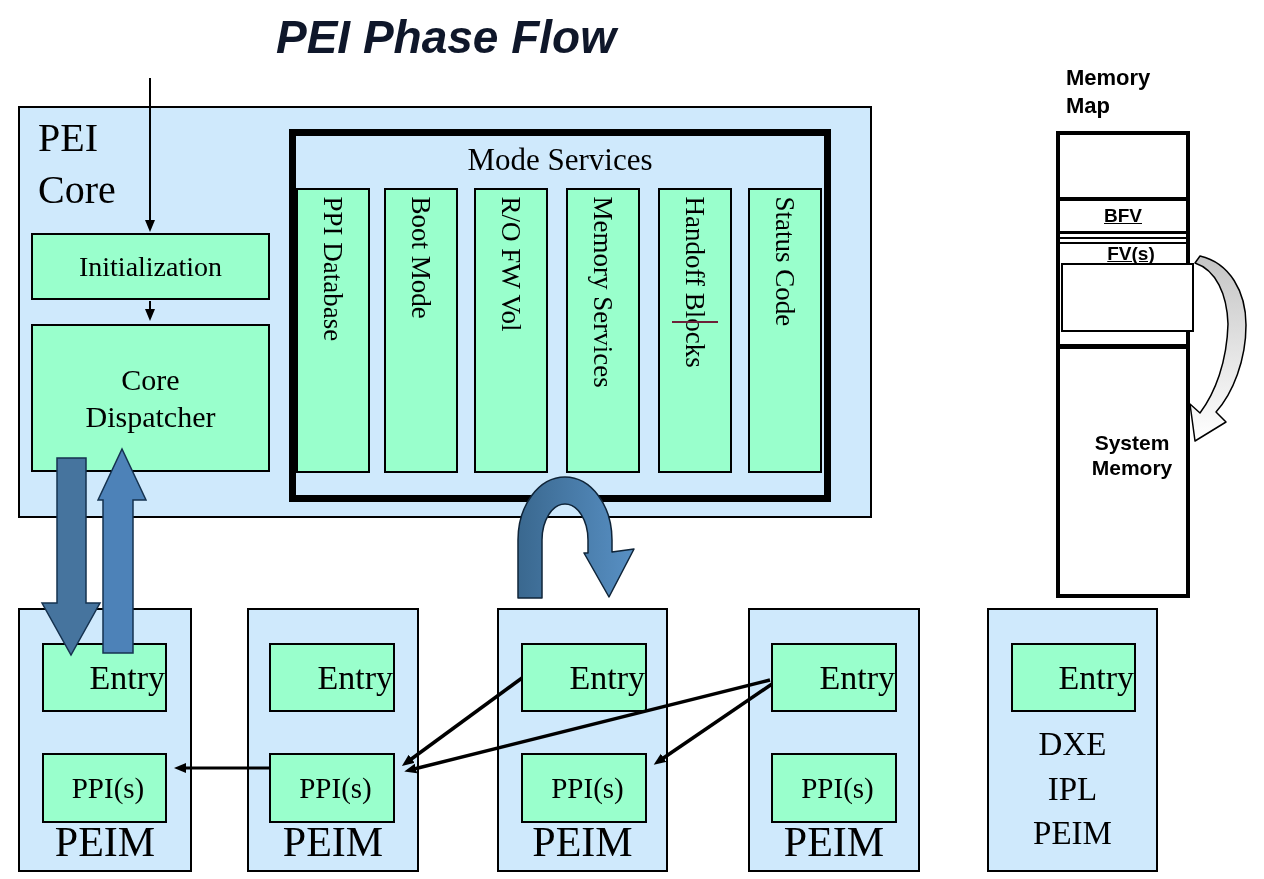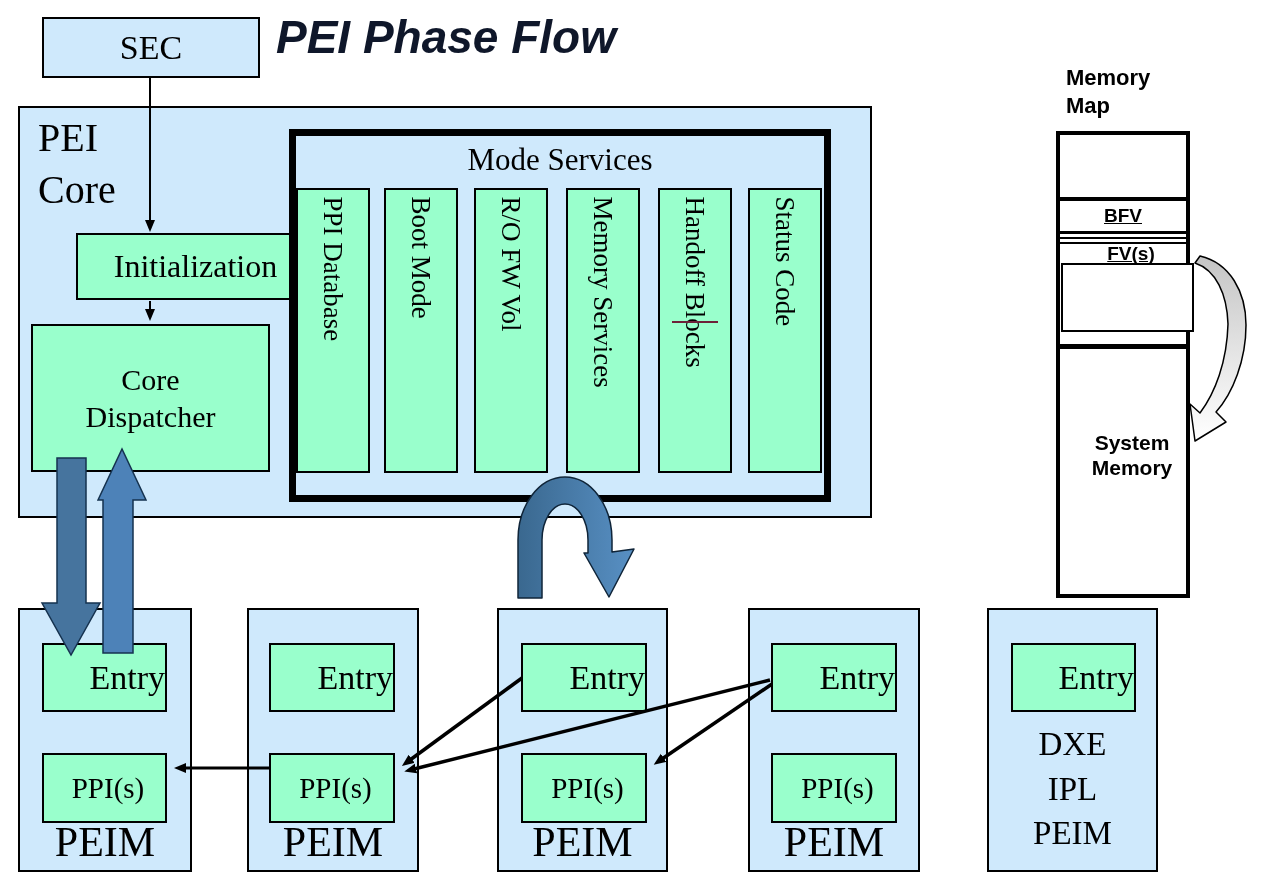--- a/index.html
+++ b/index.html
@@ -12,21 +12,21 @@
   .preline{white-space:pre-line;}
 
   
   .sec-box{left:42px;top:17px;width:218px;height:61px;font-size:34px;}
   .title{left:276px;top:10px;width:560px;font-family:"Liberation Sans","DejaVu Sans",sans-serif;
          font-weight:bold;font-style:italic;font-size:46px;color:#0f172a;}
 
   
   .pei-core{left:18px;top:106px;width:854px;height:412px;}
   .pei-core-label{left:38px;top:112px;font-size:40px;line-height:1.3;}
-  .init-box{left:31px;top:233px;width:239px;height:67px;font-size:32px;margin-left:45px;}
+  .init-box{left:31px;top:233px;width:239px;height:67px;font-size:28px;}
   .disp-box{left:31px;top:324px;width:239px;height:148px;font-size:30px;line-height:1.25;}
 
   
   .core-services{left:289px;top:129px;width:542px;height:373px;border:7px solid #000;background:transparent;}
   .cs-title{left:289px;top:142px;width:542px;font-size:31px;}
   .svc{top:188px;width:74px;height:285px;background:#99ffcc;border:2px solid #000;}
   .svc-label{position:absolute;left:50%;top:50%;width:285px;height:74px;
              transform:translate(-50%,-50%) rotate(90deg);
              display:flex;align-items:center;justify-content:flex-start;
              padding-left:8px;font-size:27px;box-sizing:border-box;}
@@ -54,23 +54,20 @@
   .dxe-label{left:987px;top:722px;width:171px;font-size:33px;line-height:1.35;text-align:center;}
 
   svg.overlay{position:absolute;left:0;top:0;z-index:10;pointer-events:none;}
 </style>
 </head>
 <body>
 
 <div id="page">
 
   <div class="abs title">PEI Phase Flow</div>
-  <div class="abs panel center sec-box">
-    <span>SEC</span>
-  </div>
 
   <div class="abs panel pei-core"></div>
   <div class="abs pei-core-label preline">PEI
 Core</div>
   <div class="abs green center init-box">
     <span>Initialization</span>
   </div>
   <div class="abs green center disp-box preline">
     <span class="preline">Core
 Dispatcher</span>

